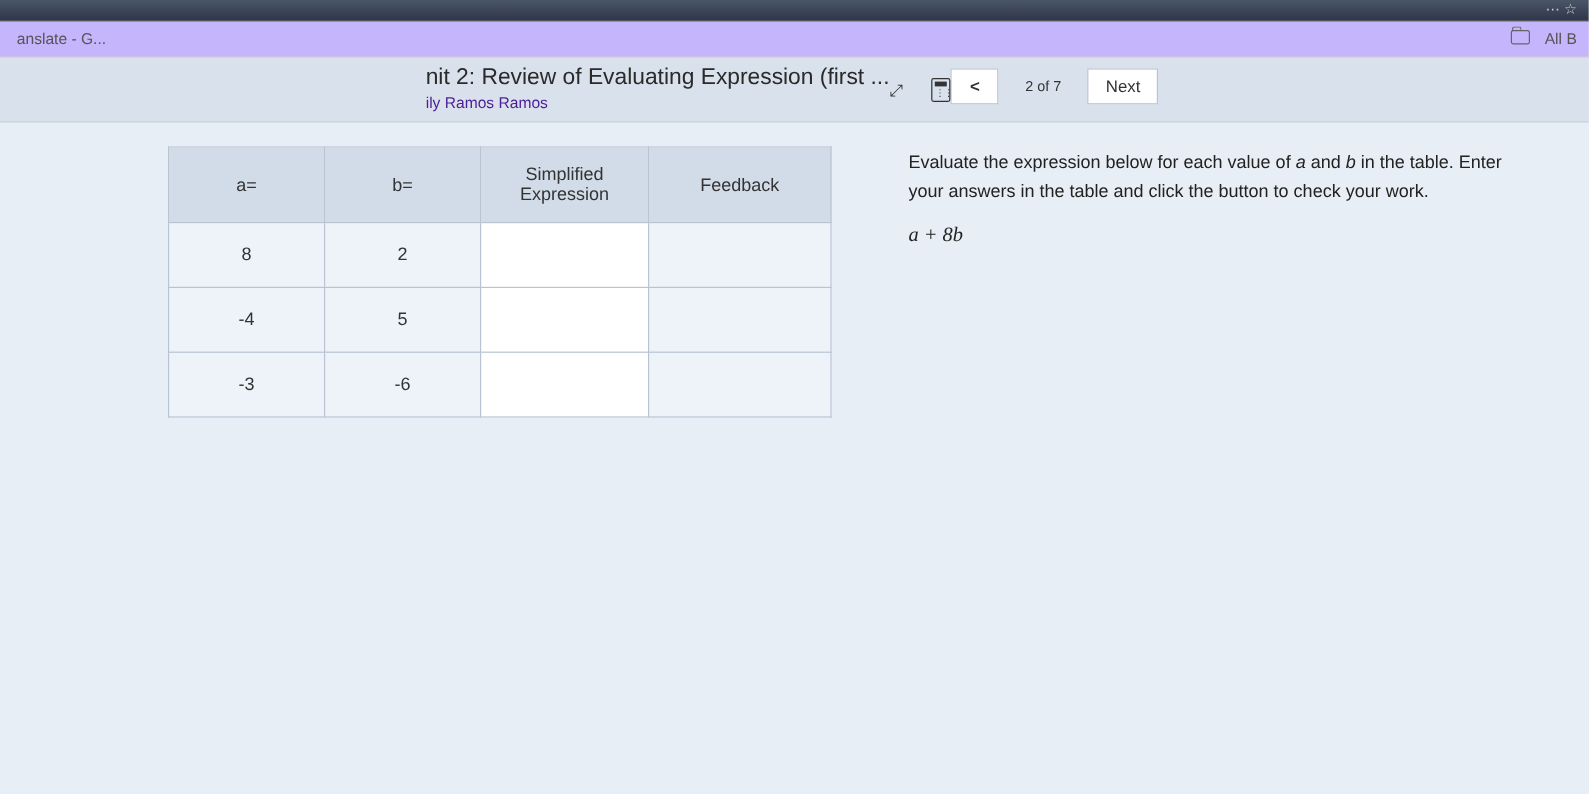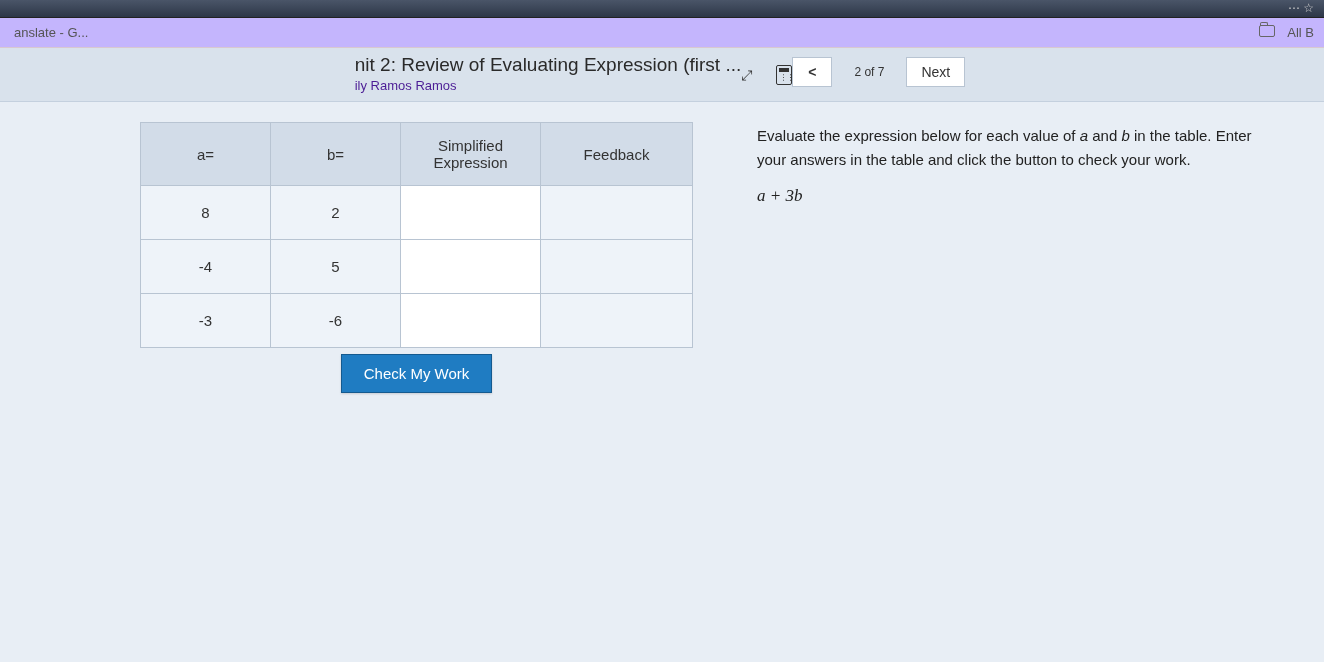--- a/index.html
+++ b/index.html
@@ -243,22 +243,19 @@
           <td></td>
         </tr>
         <tr>
           <td>-3</td>
           <td>-6</td>
           <td class="answer-cell"></td>
           <td></td>
         </tr>
       </tbody>
     </table>
-    <div class="check-btn-wrap">
-      <button class="check-btn">Check My Work</button>
-    </div>
   </div>
 
   <div class="instructions">
     <span>Evaluate the expression below for each value of </span><span class="ital">a</span><span> and </span><span class="ital">b</span><span> in the table.  Enter your answers in the table and click the button to check your work.</span>
-    <div class="expression">a + 3b</div>
+    <div class="expression">a + 8b</div>
   </div>
 </div>
 
 </body></html>

